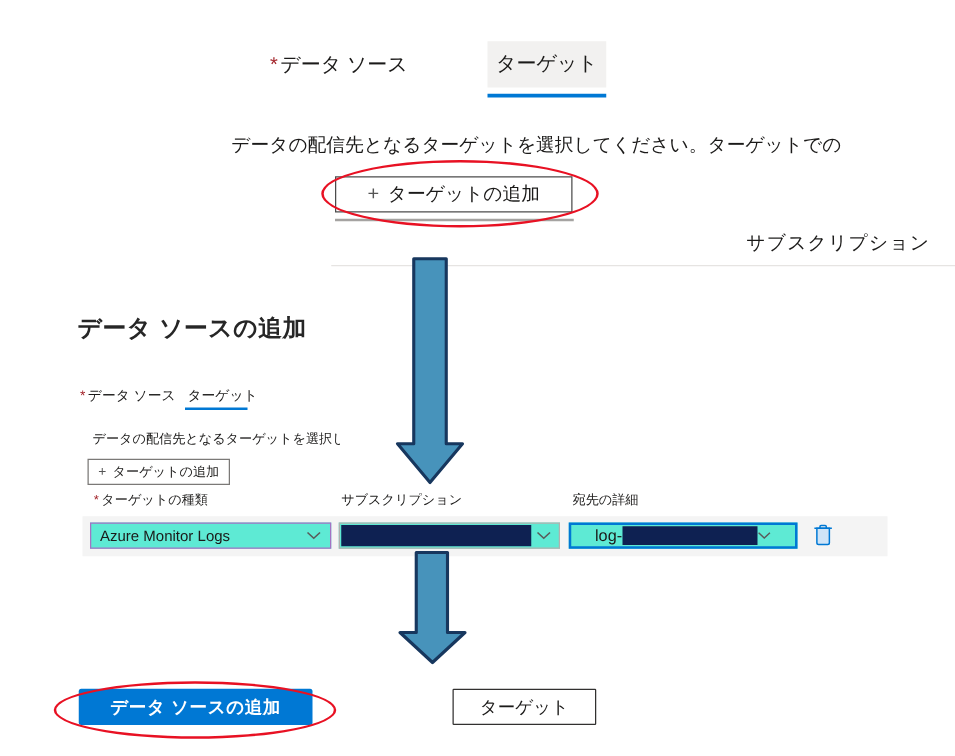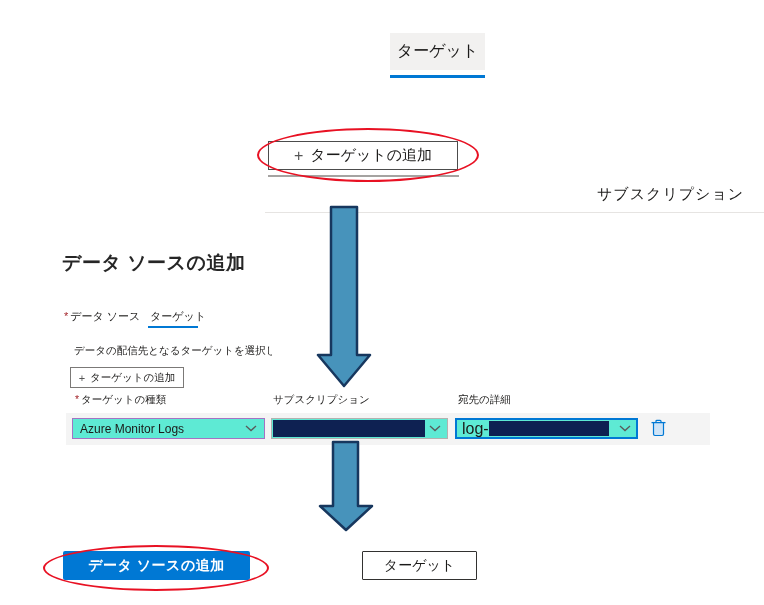--- a/index.html
+++ b/index.html
@@ -36,46 +36,48 @@
                border:1px solid #7b7977;font-size:10.5px;box-sizing:border-box;}
   .dlg-add-btn .plus{color:#555;margin-right:5px;font-size:11px;}
   .dlg-hdr{font-size:10.5px;white-space:nowrap;}
   .dlg-hdr1{left:75px;top:393px;}
   .dlg-hdr2{left:273px;top:393px;}
   .dlg-hdr3{left:458px;top:393px;}
   .row-band{left:66px;top:413px;width:644px;height:32px;background:#f4f4f4;}
   .dd{box-sizing:border-box;background:#5eead4;display:flex;align-items:center;}
   .dd1{left:72px;top:418px;width:193px;height:21px;border:1.5px solid #a472c4;padding:0 7px;font-size:12px;}
   .dd2{left:271px;top:418px;width:177px;height:21px;border:1px solid #b3b1af;padding:0 6px 0 1px;}
-  .dd3{left:455px;top:418px;width:183px;height:21px;border:2px solid #0078d4;padding:0 5px;font-size:16px;}
+  .dd3{left:455px;top:418px;width:183px;height:21px;border:2px solid #0078d4;padding:0 19px;font-size:13px;}
   .redacted{background:#0e2152;height:15px;}
   .redacted-dd2{width:152px;height:17px;margin-right:auto;}
   .redacted-dd3{width:120px;margin-right:auto;}
   .spacer{margin-left:auto;}
   .trash{left:650px;top:419px;}
 
   
   .btn-submit{left:63px;top:551px;width:187px;height:29px;background:#0078d4;color:#fff;
               font-size:14px;font-weight:600;border-radius:2px;letter-spacing:0.5px;}
   .ellipse2{left:43px;top:545px;width:222px;height:42px;}
   .btn-white{background:#fff;border:1.5px solid #323130;font-size:14px;box-sizing:border-box;border-radius:1px;}
   .btn-prev{left:260px;top:551px;width:90px;height:29px;}
   .btn-cancel{left:362px;top:551px;width:115px;height:29px;}
 </style>
 </head>
 <body>
 
 <div class="canvas">
 
+  <div class="abs top-tab-ds"><span class="req">*</span><span>データ ソース</span></div>
 
   <div class="abs flexc top-tab-target-bg">
     <span>ターゲット</span>
   </div>
   <div class="abs top-tab-underline"></div>
 
+  <div class="abs top-desc">データの配信先となるターゲットを選択してください。ターゲットでの</div>
 
   <div class="abs flexc top-add-btn">
     <span class="plus">+</span>
     <span>ターゲットの追加</span>
   </div>
   <div class="abs top-btn-shadow"></div>
   <div class="abs ellipse ellipse1"></div>
 
   <div class="abs top-hdr2">サブスクリプション</div>
   <div class="abs top-divider"></div>

